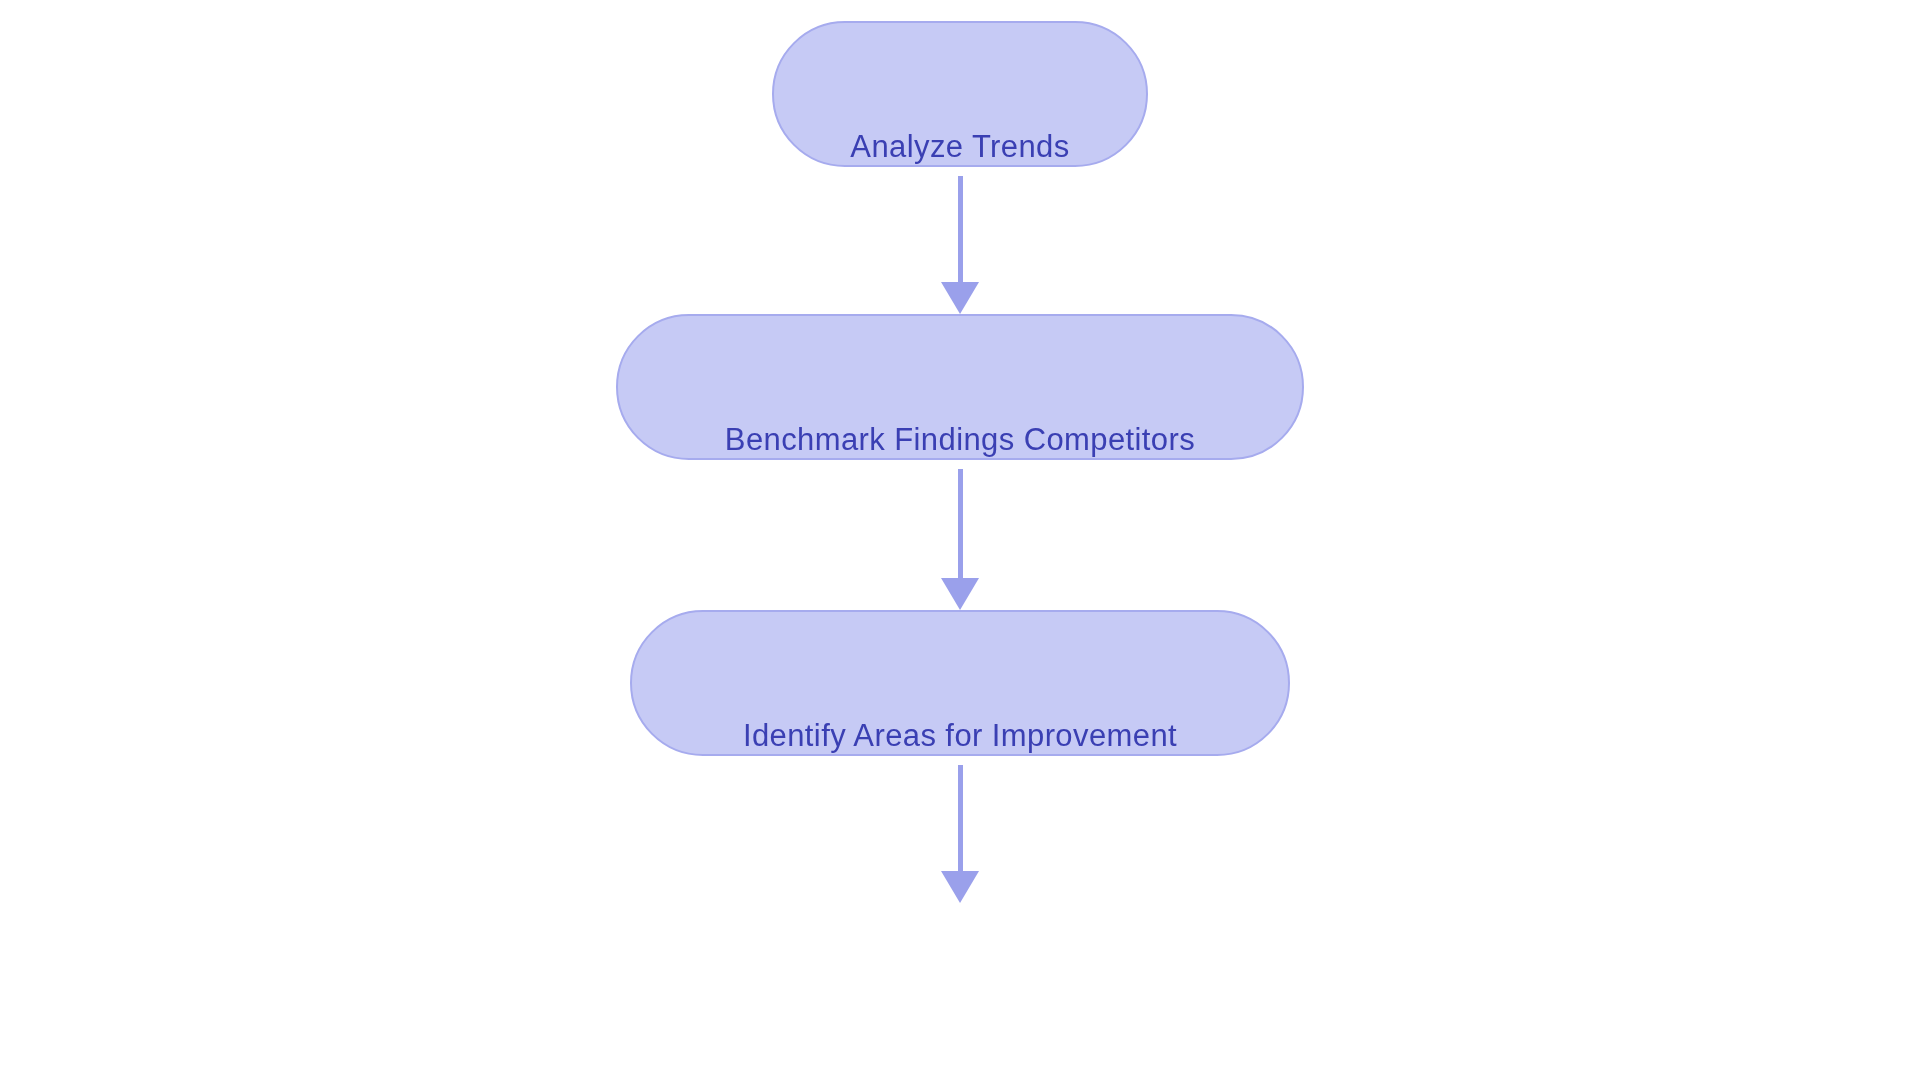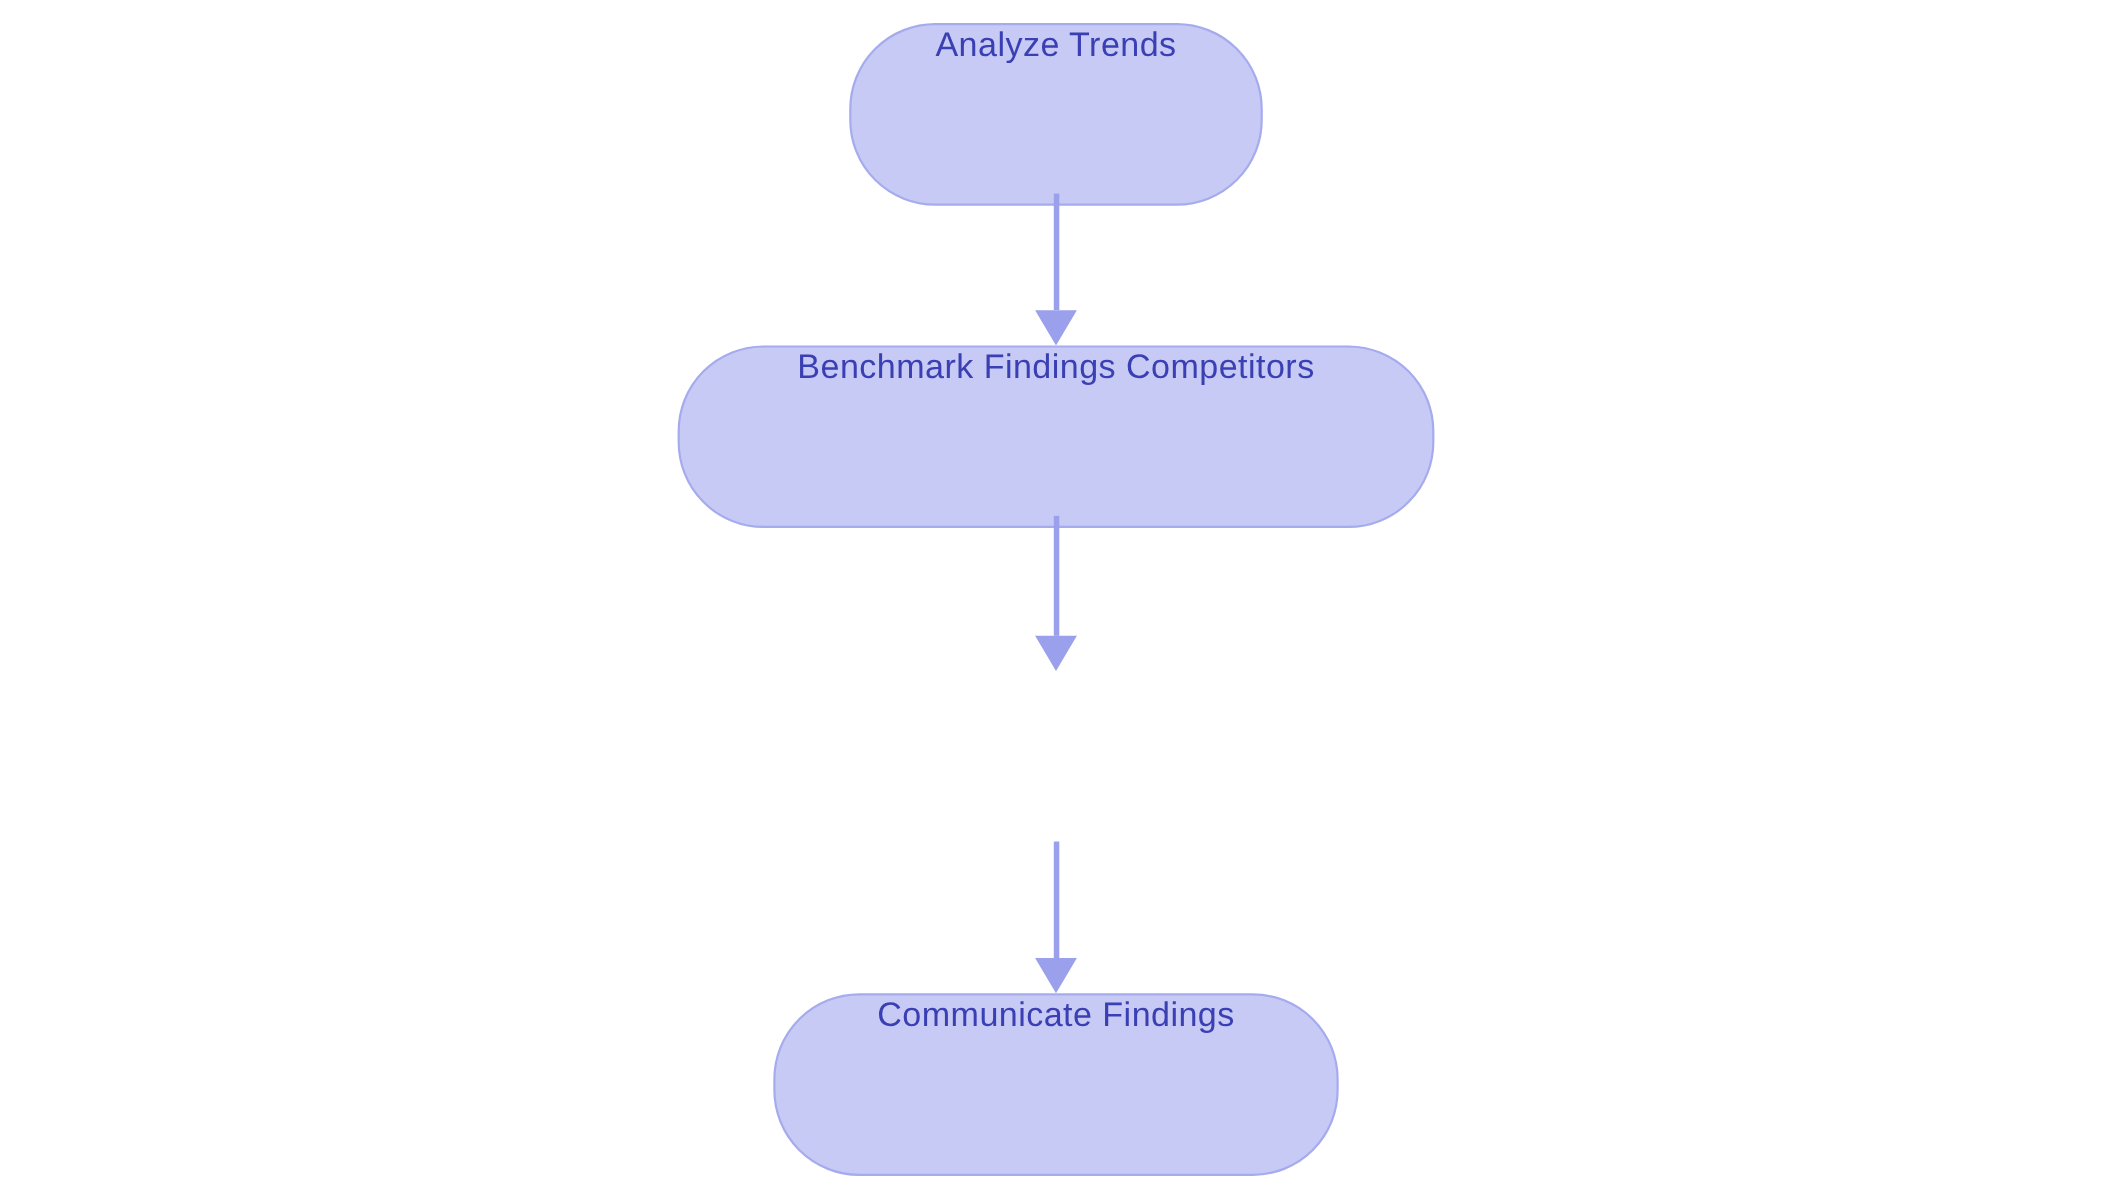--- a/index.html
+++ b/index.html
@@ -18,26 +18,26 @@
     position: relative;
     width: 1920px;
     height: 1083px;
     background: var(--bg);
     overflow: hidden;
   }
   .node {
     position: absolute;
     left: 50%;
     transform: translateX(-50%);
-    height: 166px;
+    height: 146px;
     border-radius: 78px;
     background: var(--node-fill);
     border: 2px solid var(--node-border);
     display: flex;
-    align-items: flex-start;
+    align-items: flex-end;
     justify-content: center;
     color: var(--text);
     font-size: 31px;
     letter-spacing: 0.4px;
     white-space: nowrap;
   }
   .node-1 { top: 21px;  width: 376px; }
   .node-2 { top: 314px; width: 688px; }
   .node-3 { top: 610px; width: 660px; }
   .node-4 { top: 903px; width: 514px; }
@@ -84,23 +84,23 @@
 
   <div class="node node-2">
     <span>Benchmark Findings Competitors</span>
   </div>
 
   <div class="arrow arrow-2">
     <div class="arrow-line"></div>
     <div class="arrow-head"></div>
   </div>
 
+  <div class="node node-3">
+    <span>Identify Areas for Improvement</span>
+  </div>
 
   <div class="arrow arrow-3">
     <div class="arrow-line"></div>
     <div class="arrow-head"></div>
   </div>
 
-  <div class="node node-4">
-    <span>Communicate Findings</span>
-  </div>
 
 </div>
 
 </body></html>

